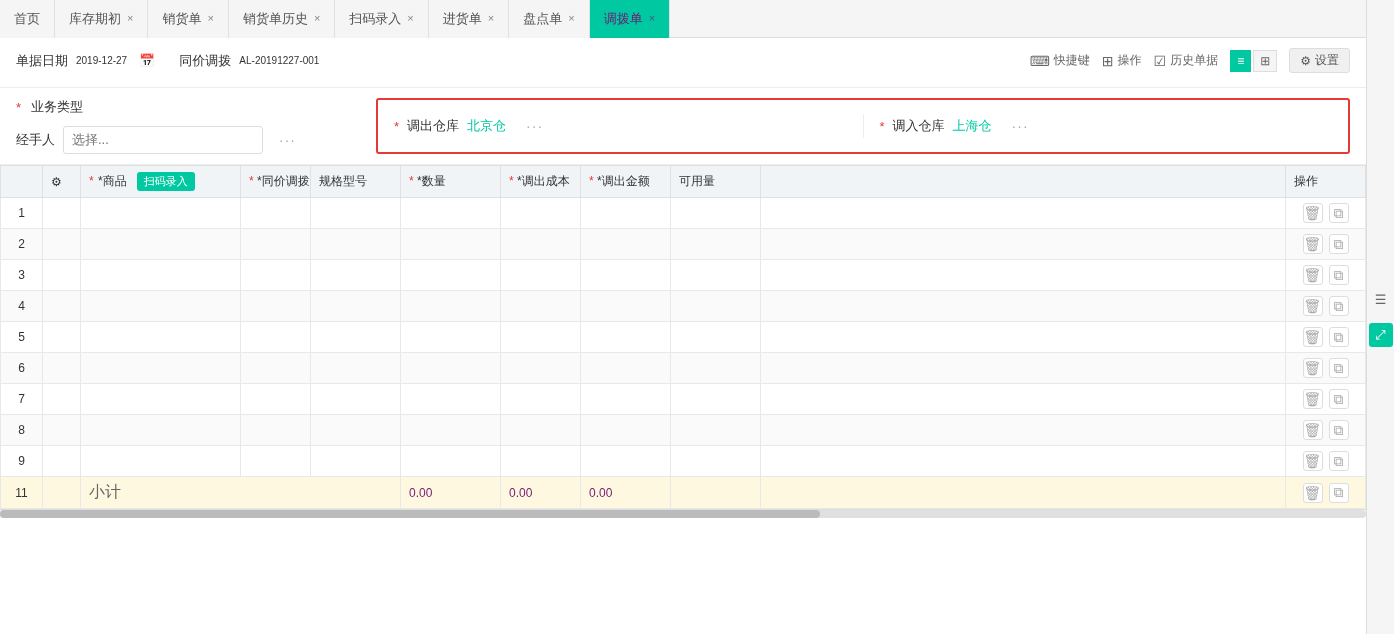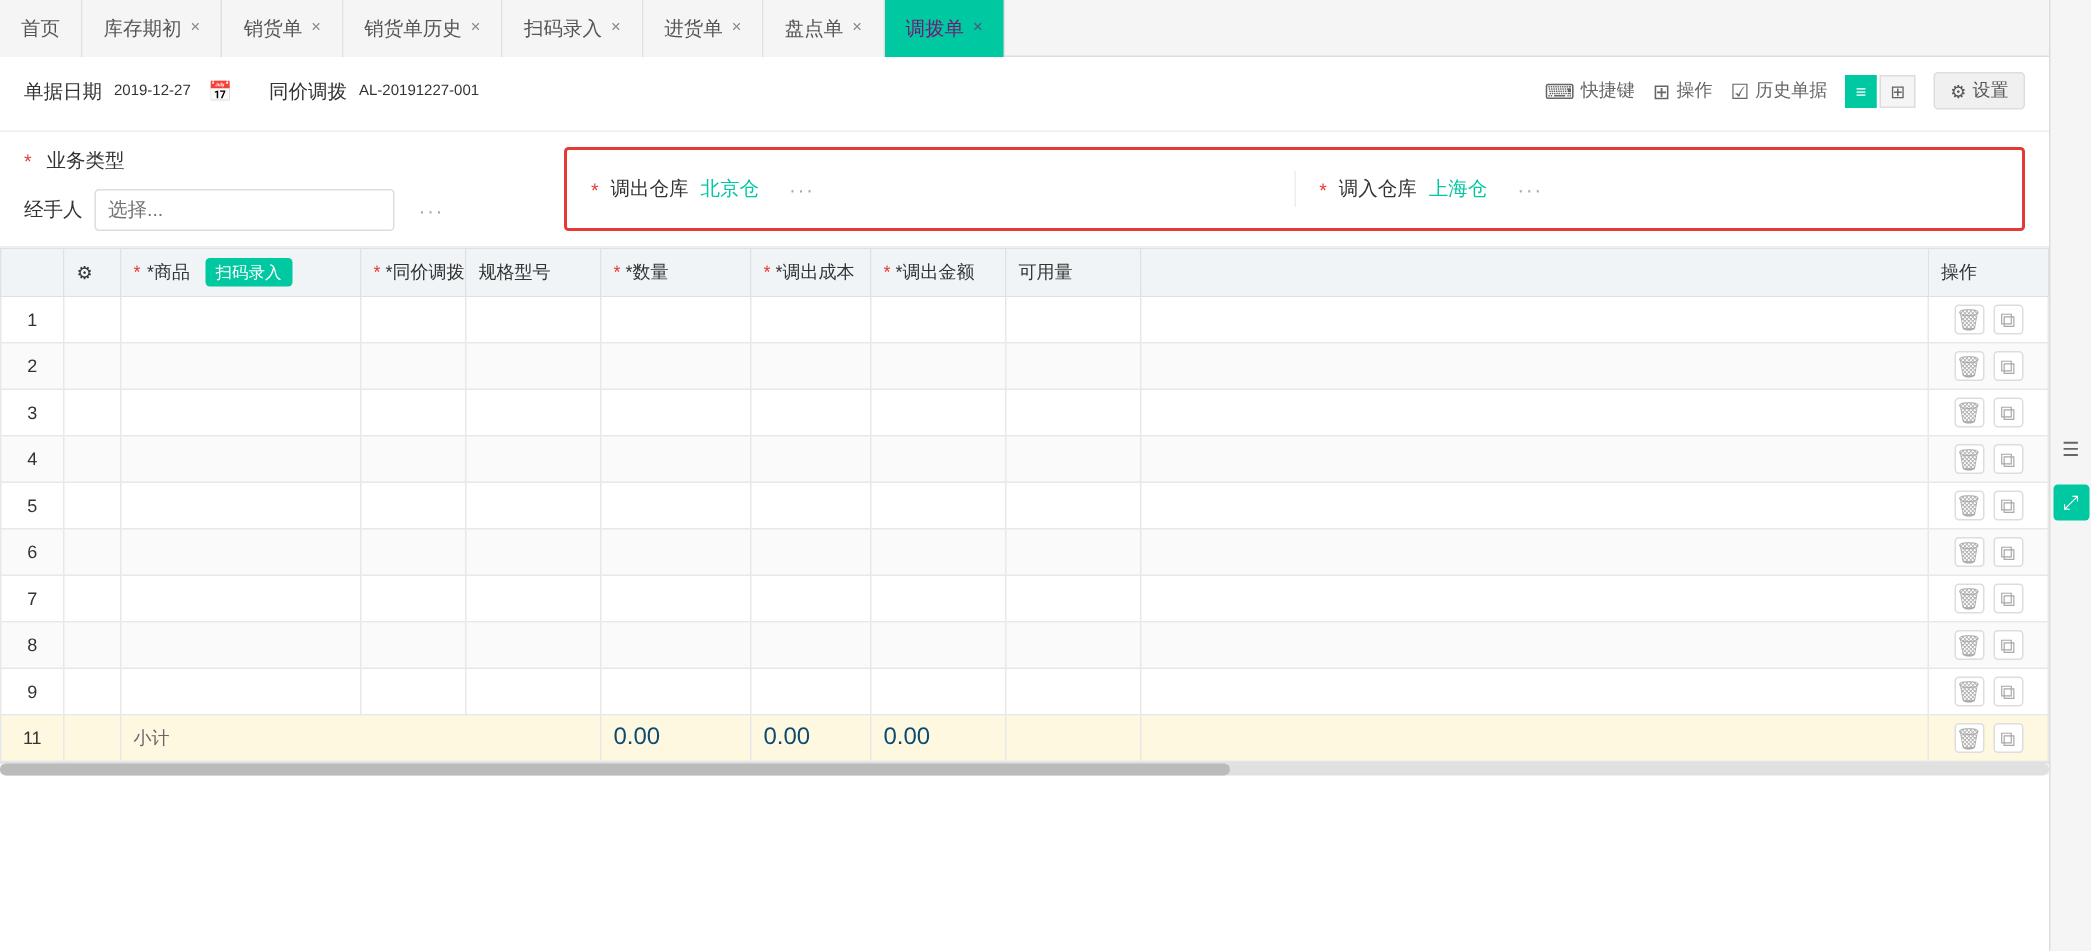--- a/index.html
+++ b/index.html
@@ -106,22 +106,22 @@
       background: #00c8a0; color: #fff; border: none; border-radius: 3px;
       padding: 2px 7px; font-size: 11px; cursor: pointer;
     }
     .row-no { text-align: center; color: #666; font-size: 12px; }
     .action-icons { display: flex; gap: 6px; justify-content: center; align-items: center; }
     .icon-btn { 
       cursor: pointer; color: #aaa; font-size: 14px; 
       width: 20px; height: 20px; display: flex; align-items: center; justify-content: center;
       border: 1px solid #ddd; border-radius: 3px; background: #fff;
     }
-    .subtotal-label { color: #666; font-size: 12px; }
-    .subtotal-value { color: #0c4a6e; font-size: 16px; }
+    .subtotal-label { color: #666; font-size: 16px; }
+    .subtotal-value { color: #701a75; font-size: 12px; }
 
     
     .right-sidebar {
       position: fixed; right: 0; top: 0; bottom: 0; width: 28px;
       display: flex; flex-direction: column; align-items: center;
       justify-content: center; gap: 12px; background: #f5f5f5;
       border-left: 1px solid #ddd; padding: 8px 0;
     }
     .sidebar-icon-btn {
       width: 24px; height: 24px; display: flex; align-items: center; justify-content: center;

